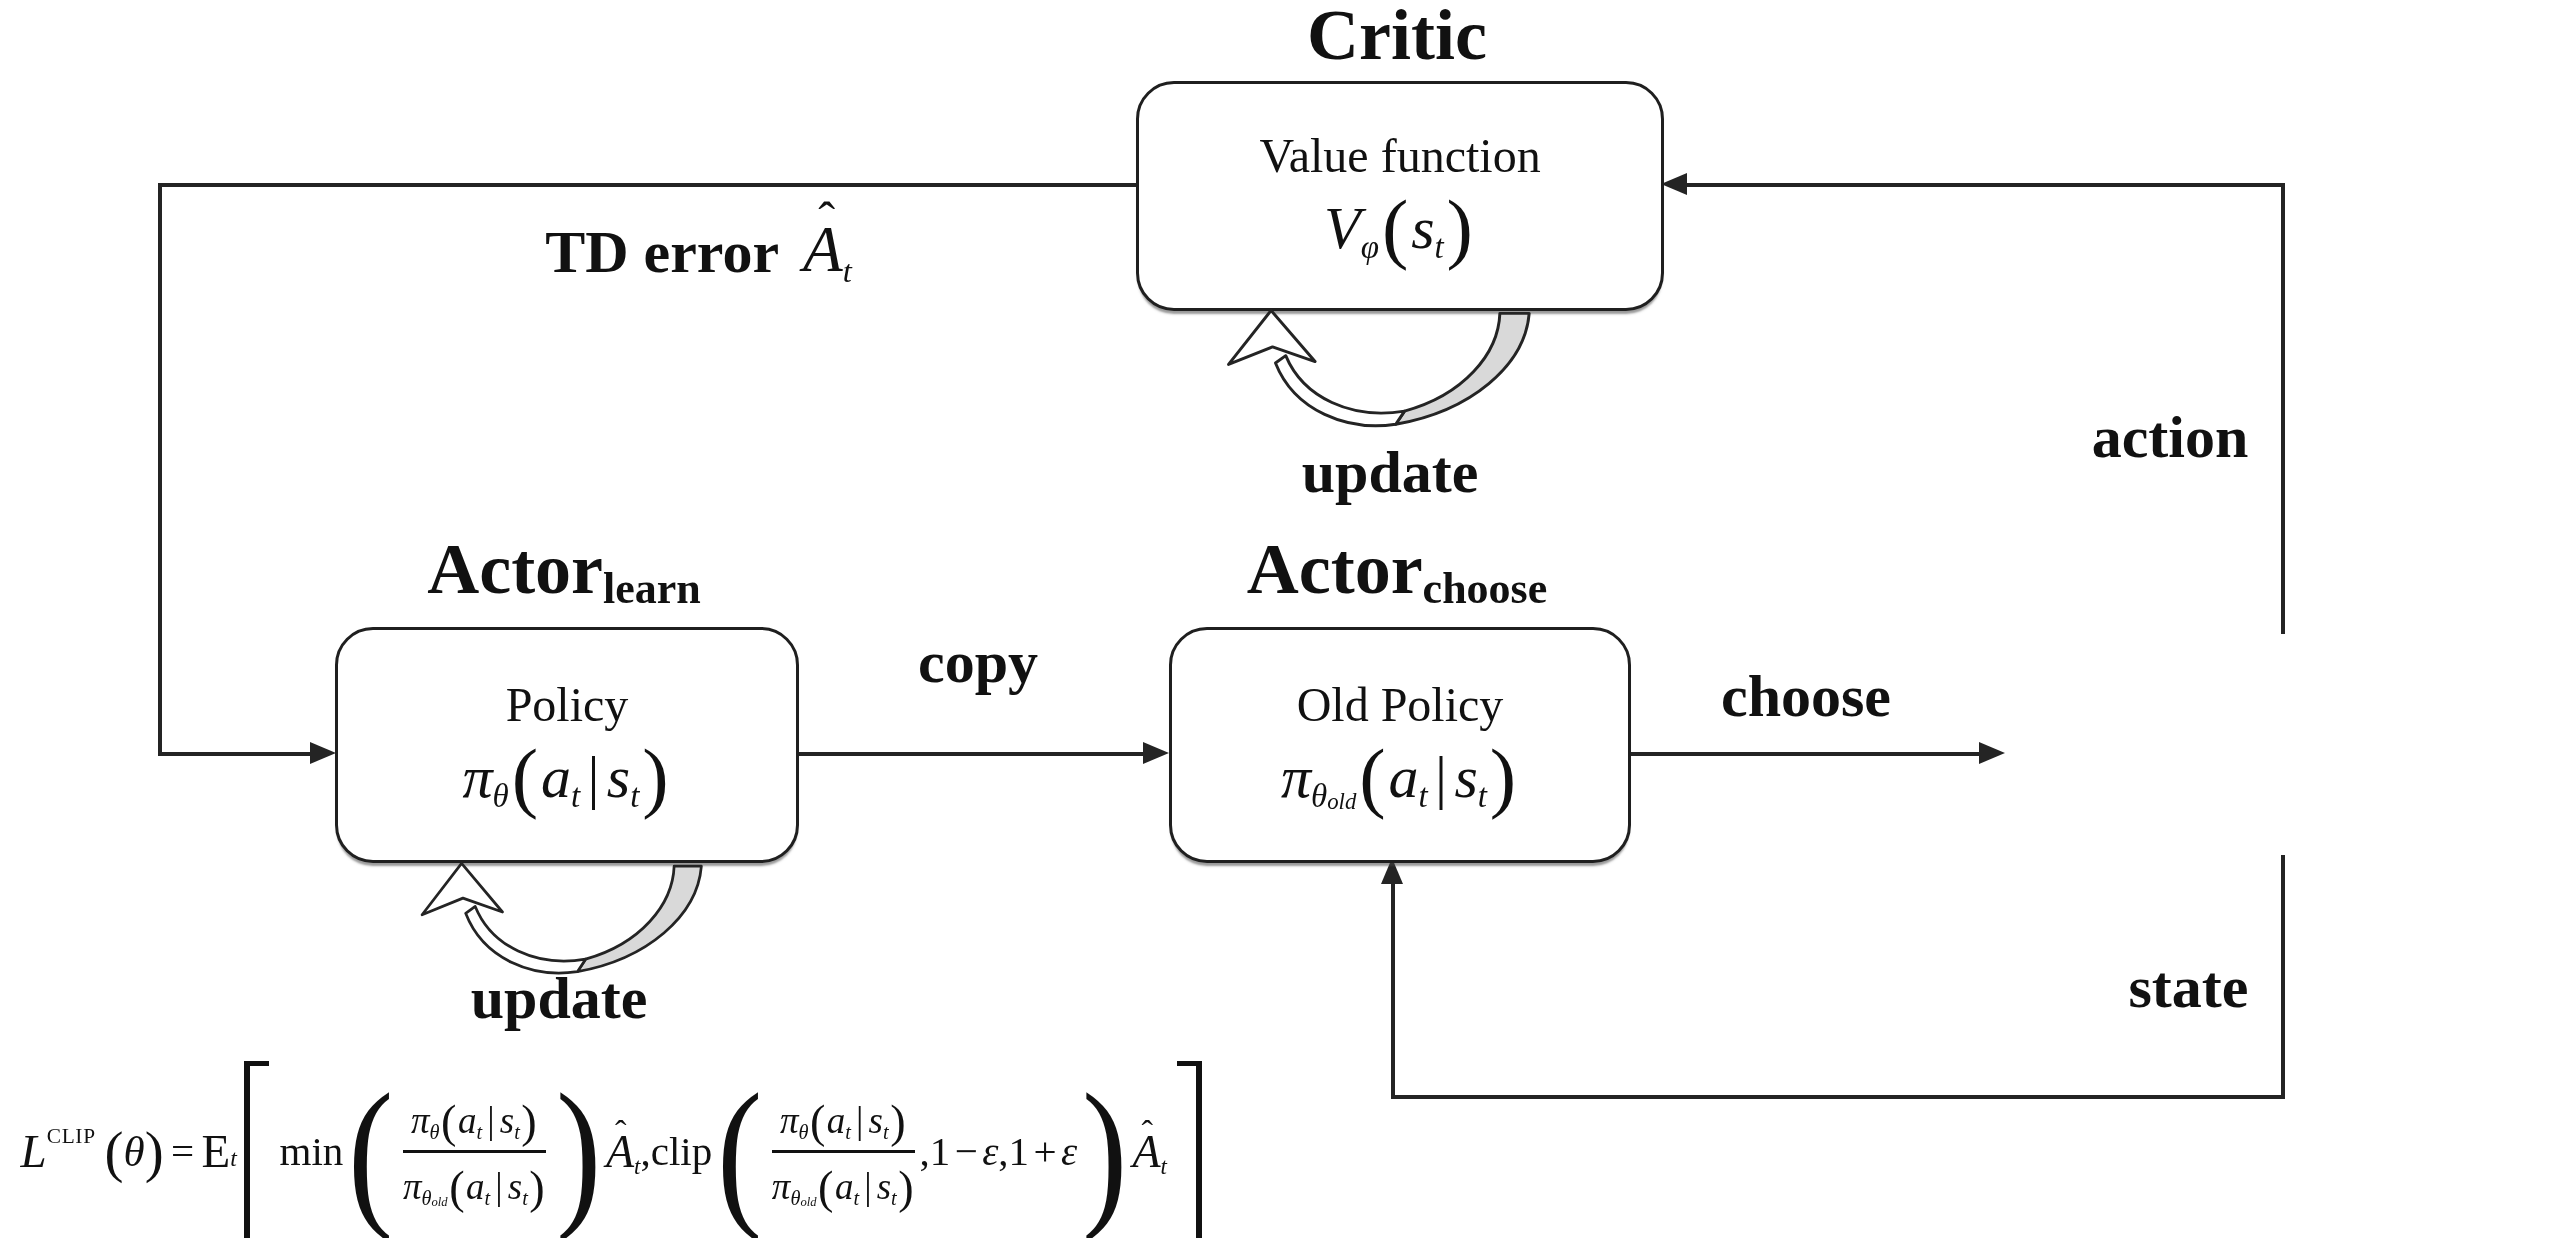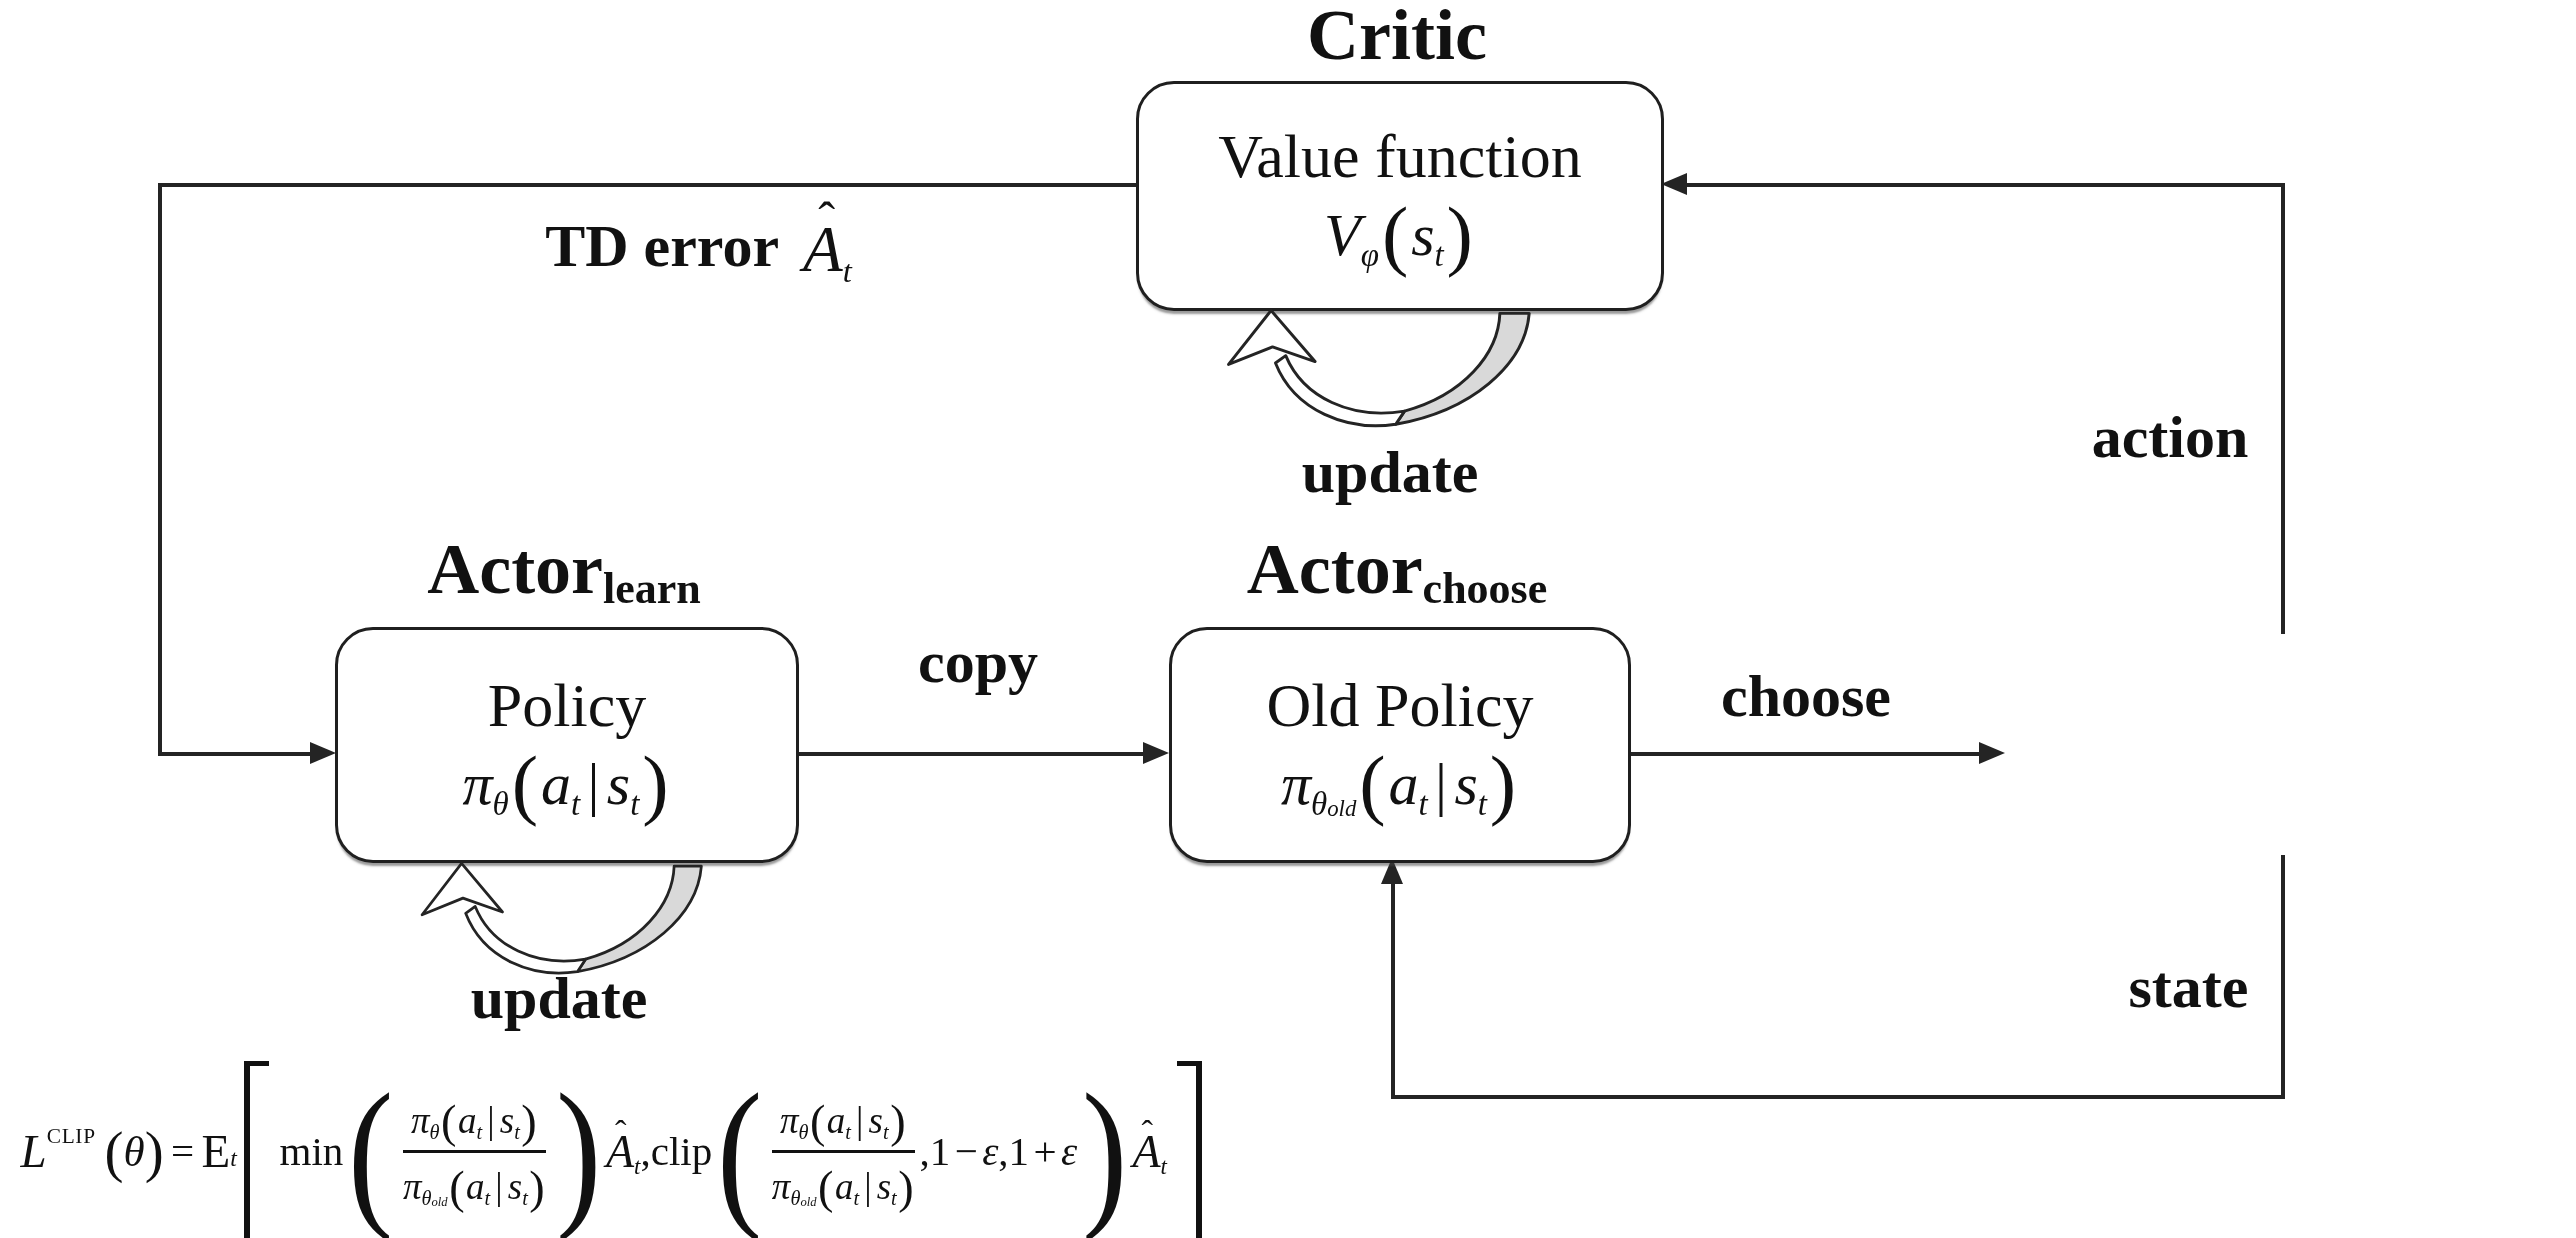--- a/index.html
+++ b/index.html
@@ -3,21 +3,21 @@
 <meta charset="utf-8">
 <style>
   html,body{margin:0;padding:0;background:#ffffff;}
   .canvas{position:relative;width:2576px;height:1239px;background:#ffffff;overflow:hidden;
           font-family:"Liberation Serif","DejaVu Serif",serif;color:#111;}
 
   
   .node{position:absolute;background:#fff;border:3.7px solid #1f1f1f;border-radius:38px;
         display:flex;flex-direction:column;align-items:center;justify-content:center;
         box-shadow:0 4.4px 2.2px -2.2px rgba(70,70,70,.55);}
-  .node-title{font-size:62px;line-height:1.05;white-space:nowrap;}
+  .node-title{font-size:48px;line-height:1.05;white-space:nowrap;}
   .env-title{font-size:71px;font-weight:700;white-space:nowrap;}
 
   
   .heading{position:absolute;display:flex;align-items:baseline;justify-content:center;
            font-weight:700;font-size:72px;white-space:nowrap;}
   .heading .hsub{font-size:44px;position:relative;top:0.22em;font-weight:700;}
 
   
   .elabel{position:absolute;font-weight:700;font-size:60px;text-align:center;white-space:nowrap;}
 
@@ -148,21 +148,21 @@
     <path d="M 268 140 C 196 152 130 122 106 64 L 92 74 C 118 140 190 168 256 158 Z" fill="#ffffff" stroke="#242424" stroke-width="4" stroke-linejoin="round"></path>
     <path d="M 86 2 L 146 72 L 88 52 L 28 76 Z" fill="#ffffff" stroke="#242424" stroke-width="4" stroke-linejoin="round"></path>
   </svg>
 
   <svg class="swoosh" style="left:403px;top:862px;width:327px;height:118px;" viewBox="0 0 480 170" preserveAspectRatio="none">
     <path d="M 398 6 C 396 62 348 118 268 140 L 256 158 C 358 140 432 78 438 6 Z" fill="#d9d9d9" stroke="#242424" stroke-width="4" stroke-linejoin="round"></path>
     <path d="M 268 140 C 196 152 130 122 106 64 L 92 74 C 118 140 190 168 256 158 Z" fill="#ffffff" stroke="#242424" stroke-width="4" stroke-linejoin="round"></path>
     <path d="M 86 2 L 146 72 L 88 52 L 28 76 Z" fill="#ffffff" stroke="#242424" stroke-width="4" stroke-linejoin="round"></path>
   </svg>
 
-  <div class="elabel" style="left:456px;top:212px;width:485px;display:flex;align-items:flex-start;justify-content:center;gap:24px;">
+  <div class="elabel" style="left:456px;top:212px;width:485px;display:flex;align-items:flex-end;justify-content:center;gap:24px;">
     <span>TD error</span>
     <span class="ahat" style="font-size:65px;font-weight:400;"><span class="hat">ˆ</span><span>A</span><span class="msub" style="font-size:0.5em;">t</span></span>
   </div>
 
   <div class="elabel" style="left:1243px;top:438px;width:294px;">update</div>
   <div class="elabel" style="left:412px;top:964px;width:294px;">update</div>
   <div class="elabel" style="left:831px;top:628px;width:294px;">copy</div>
   <div class="elabel" style="left:1659px;top:662px;width:294px;">choose</div>
   <div class="elabel" style="left:2030px;top:403px;width:280px;">action</div>
   <div class="elabel" style="left:2045px;top:953px;width:287px;">state</div>

